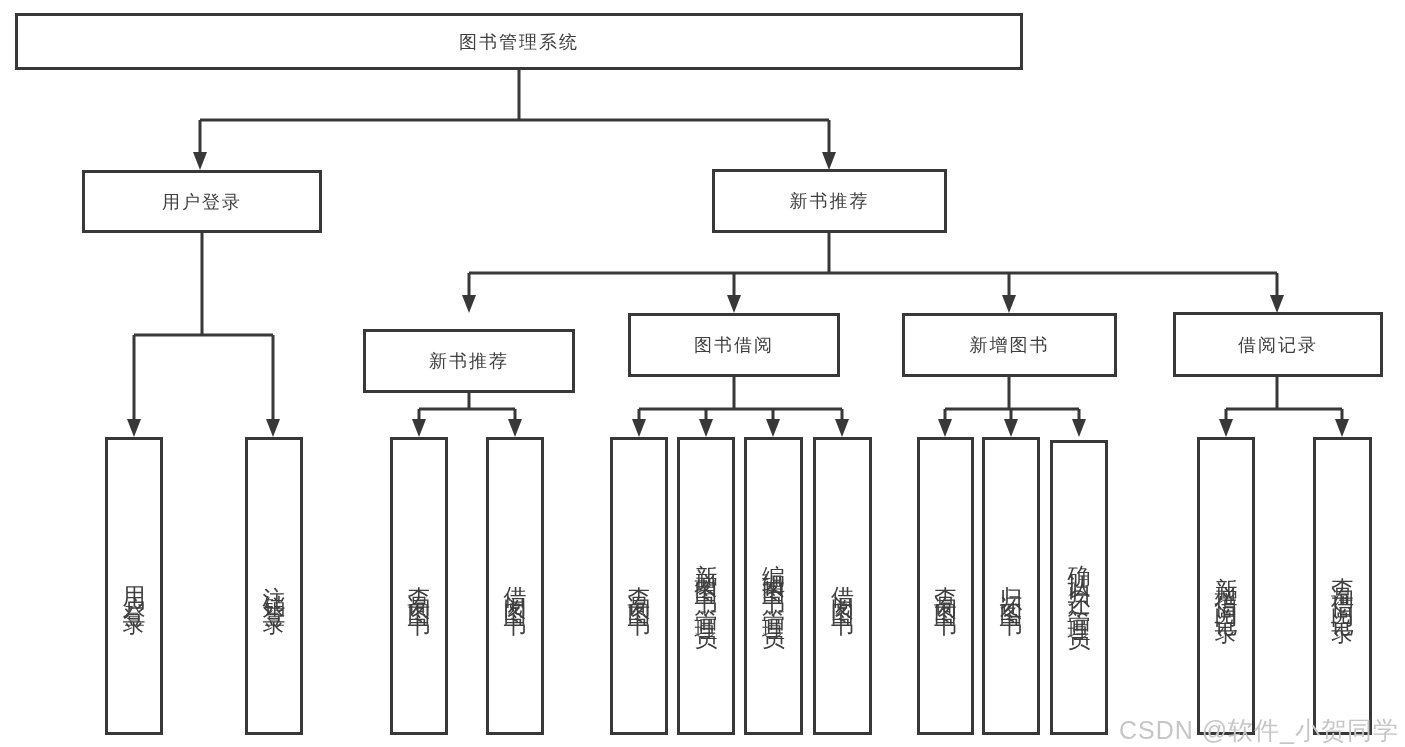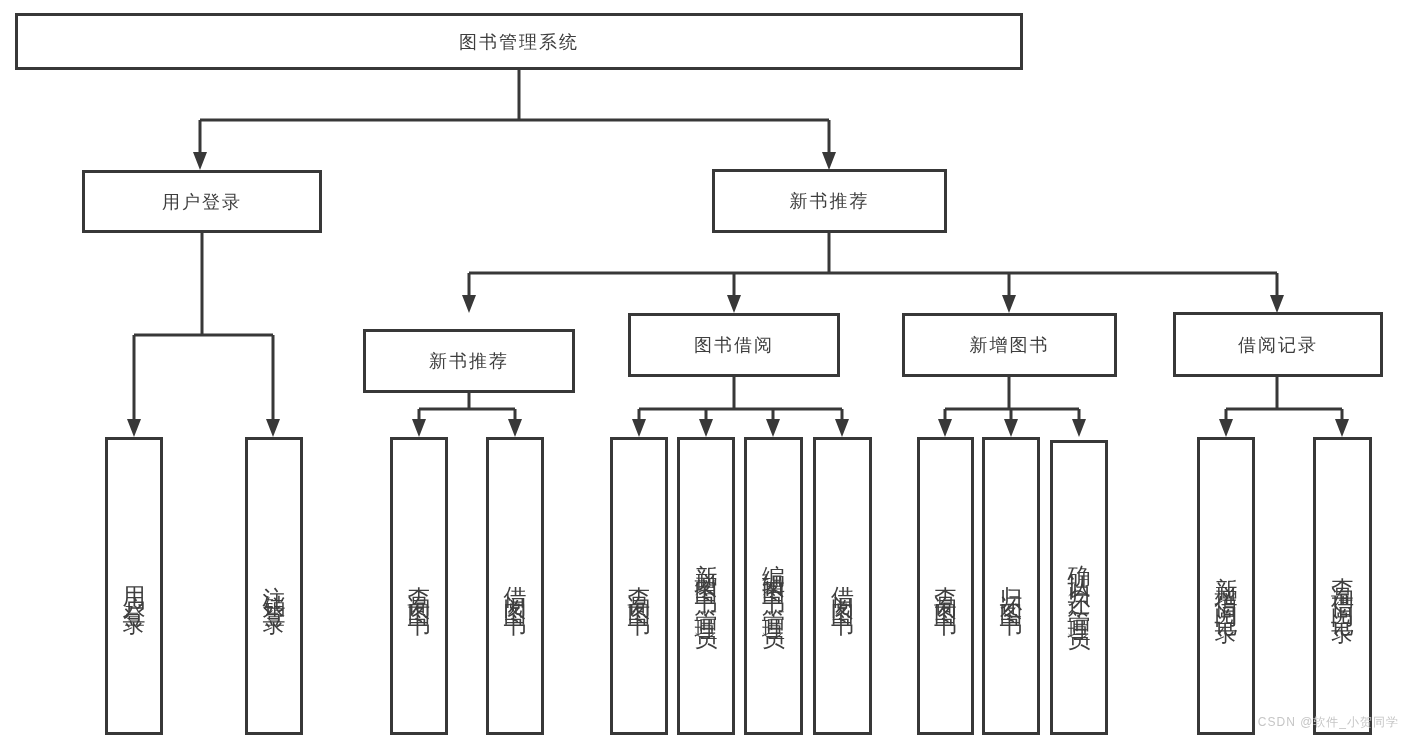--- a/index.html
+++ b/index.html
@@ -42,21 +42,21 @@
     text-orientation: mixed;
     font-size: 23px;
     line-height: 1;
     letter-spacing: 9px;
     color: #3e3e3e;
   }
   .watermark {
     position: absolute;
     right: 6px;
     top: 714px;
-    font-size: 12px;
+    font-size: 25px;
     letter-spacing: 1px;
     color: #c6c6c6;
     z-index: 6;
     white-space: nowrap;
   }
 </style>
 </head>
 <body>
 
 <div class="canvas">

